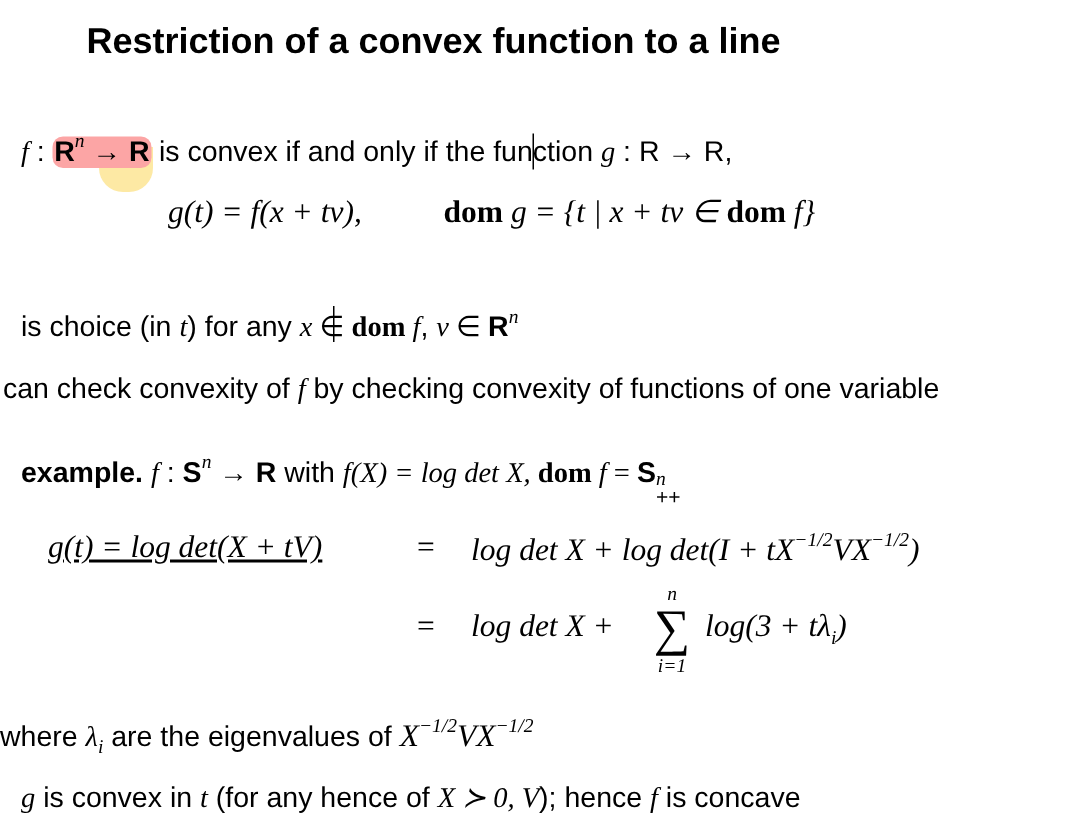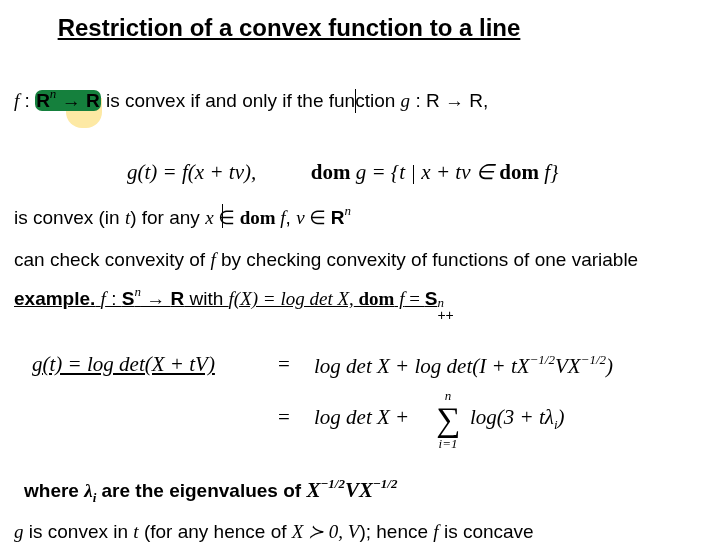--- a/index.html
+++ b/index.html
@@ -1,61 +1,61 @@
 <!DOCTYPE html>
 <html><head>
 <meta charset="utf-8">
 <style>
   html, body { margin:0; padding:0; background:#ffffff; }
   body { width:718px; height:560px; position:relative; overflow:hidden; color:#000; font-family:"Liberation Sans", sans-serif; }
   .abs { position:absolute; white-space:nowrap; }
-  .title { top:14px; left:0; width:578px; text-align:center; font-size:24px; font-weight:bold; font-family:"Liberation Sans", sans-serif;text-decoration:underline; }
+  .title { top:14px; left:0; width:578px; text-align:center; font-size:24px; font-weight:bold; font-family:"Liberation Sans", sans-serif; }
   .txt { font-size:19px; font-family:"Liberation Sans", sans-serif; }
   .m { font-family:"Liberation Serif", serif; font-style:italic; }
   .mr { font-family:"Liberation Serif", serif; font-style:normal; }
   .bold { font-weight:bold; }
   .sup { font-size:13px; vertical-align:9px; }
   .sub { font-size:13px; vertical-align:-5px; }
   .eq { font-family:"Liberation Serif", serif; font-size:21px; }
-  .hl { background:#15803d; border-radius:7px; padding:0 1px; }
+  .hl { background:#fca5a5; border-radius:7px; padding:0 1px; }
   .hl-drop { position:absolute; left:66px; top:98px; width:36px; height:30px; background:#fde9a4; border-radius:0 0 16px 16px; }
   .caret { position:absolute; width:1px; background:#000; }
   .sumwrap { position:absolute; left:428px; top:388px; width:40px; text-align:center; font-family:"Liberation Serif", serif; }
   .sum-top { font-size:13px; font-style:italic; height:16px; }
   .sum-sym { font-size:34px; line-height:32px; }
   .sum-bot { font-size:13px; font-style:italic; }
 </style>
 </head>
 <body>
 
 <div class="abs title">Restriction of a convex function to a line</div>
 
 <div class="hl-drop"></div>
 
 <div class="abs txt" style="left:14px; top:86px;">
   <span class="m">f</span><span> : </span><span class="hl"><span class="bold">R</span><span class="m sup">n</span><span> → </span><span class="bold">R</span></span><span> is convex if and only if the function </span><span class="m">g</span><span> : R → R,</span>
 </div>
 <div class="caret" style="left:355px; top:89px; height:24px;"></div>
 
-<div class="abs eq" style="left:112px; top:160px;margin-left:15px;">
+<div class="abs eq" style="left:112px; top:129px;">
   <span class="m">g(t) = f(x + tv),</span>
   <span style="display:inline-block; width:44px;"></span>
   <span class="bold">dom</span><span class="m"> g = {t | x + tv ∈ </span><span class="bold">dom</span><span class="m"> f}</span>
 </div>
 
 <div class="abs txt" style="left:14px; top:203px;">
-  <span>is convex (in </span><span class="m">t</span><span>) for any </span><span class="m">x</span><span class="mr"> ∈ </span><span class="mr bold">dom</span><span class="m"> f</span><span>, </span><span class="m">v</span><span class="mr"> ∈ </span><span class="bold">R</span><span class="m sup">n</span>
+  <span>is choice (in </span><span class="m">t</span><span>) for any </span><span class="m">x</span><span class="mr"> ∈ </span><span class="mr bold">dom</span><span class="m"> f</span><span>, </span><span class="m">v</span><span class="mr"> ∈ </span><span class="bold">R</span><span class="m sup">n</span>
 </div>
 <div class="caret" style="left:222px; top:204px; height:24px;"></div>
 
-<div class="abs txt" style="left:14px; top:249px;">
+<div class="abs txt" style="left:2px; top:249px;">
   <span>can check convexity of </span><span class="m">f</span><span> by checking convexity of functions of one variable</span>
 </div>
 
-<div class="abs txt" style="left:14px; top:284px;text-decoration:underline;">
+<div class="abs txt" style="left:14px; top:300px;">
   <span class="bold">example.</span>
   <span class="m">f</span><span> : </span><span class="bold">S</span><span class="m sup">n</span><span> → </span><span class="bold">R</span><span> with </span><span class="m">f(X) = log det X,</span><span class="mr bold"> dom</span><span class="m"> f</span><span class="mr"> = </span><span class="bold">S</span><span style="display:inline-block; position:relative; width:30px;"><span class="m" style="position:absolute; left:0; top:-10px; font-size:13px;">n</span><span style="position:absolute; left:0; top:2px; font-size:14px;">++</span></span>
 </div>
 
 <div class="abs eq" style="left:32px; top:352px;text-decoration:underline;">
   <span class="m">g(t) = log det(X + tV)</span>
 </div>
 <div class="abs eq" style="left:278px; top:352px;">=</div>
 <div class="abs eq" style="left:314px; top:352px;">
   <span class="m">log det X + log det(I + tX</span><span class="m sup">−1/2</span><span class="m">VX</span><span class="m sup">−1/2</span><span class="m">)</span>
@@ -67,19 +67,19 @@
 </div>
 <div class="sumwrap">
   <div class="sum-top">n</div>
   <div class="sum-sym">∑</div>
   <div class="sum-bot">i=1</div>
 </div>
 <div class="abs eq" style="left:470px; top:405px;">
   <span class="m">log(3 + tλ</span><span class="m sub">i</span><span class="m">)</span>
 </div>
 
-<div class="abs txt" style="left:24px; top:476px;font-weight:bold;">
+<div class="abs txt" style="left:0; top:476px;">
   <span>where </span><span class="m">λ</span><span class="m sub">i</span><span> are the eigenvalues of </span><span class="m" style="font-size:21px;">X</span><span class="m sup">−1/2</span><span class="m" style="font-size:21px;">VX</span><span class="m sup">−1/2</span>
 </div>
 
 <div class="abs txt" style="left:14px; top:520px;">
   <span class="m">g</span><span> is convex in </span><span class="m">t</span><span> (for any hence of </span><span class="m">X ≻ 0, V</span><span>); hence </span><span class="m">f</span><span> is concave</span>
 </div>
 
 </body></html>

